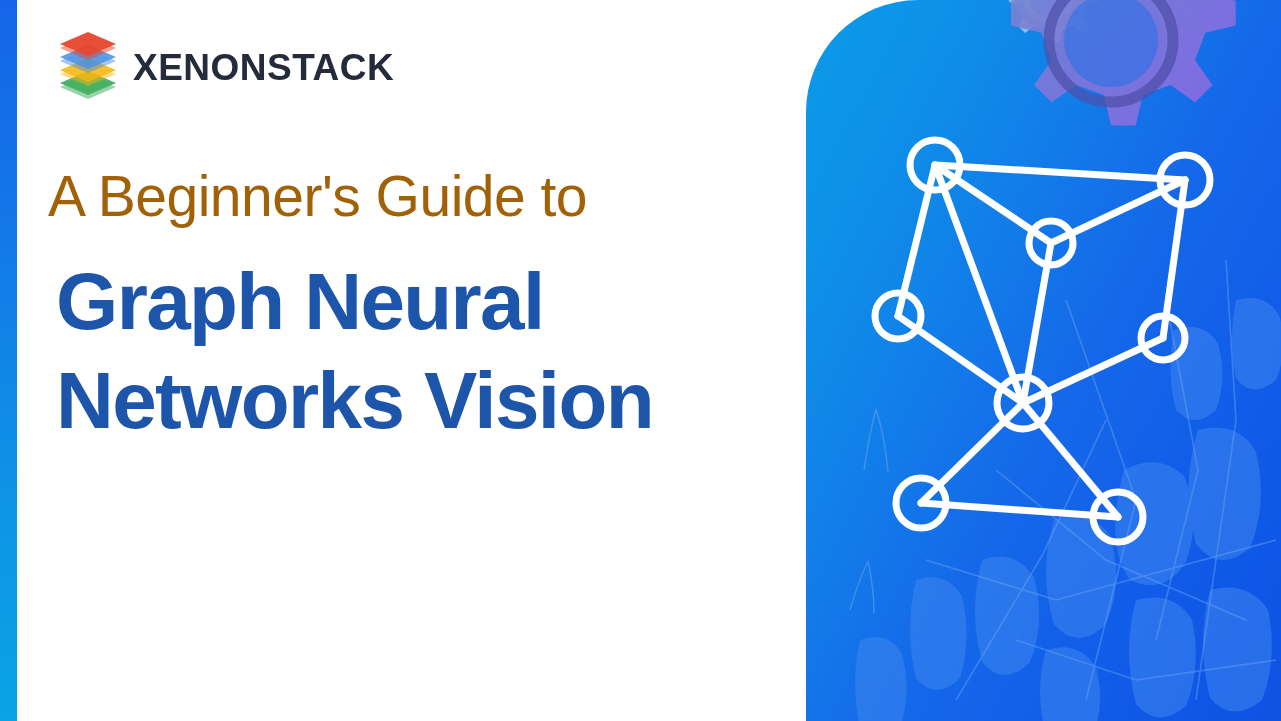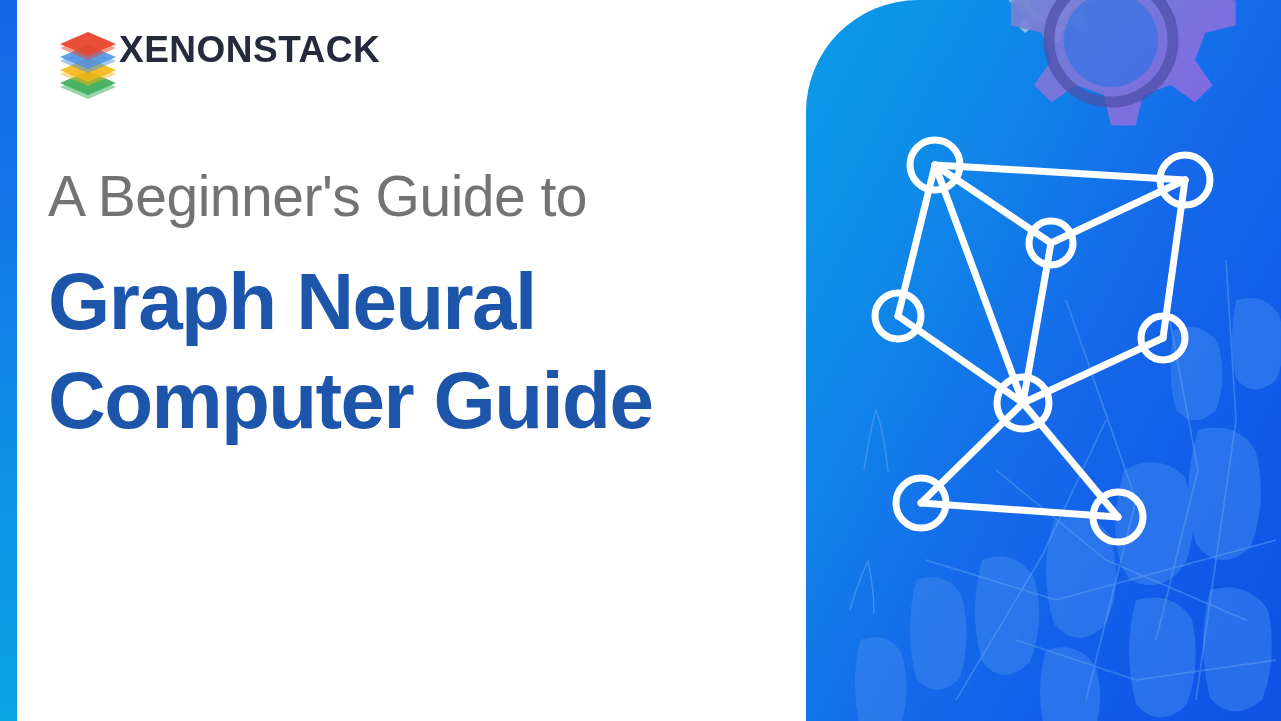--- a/index.html
+++ b/index.html
@@ -24,47 +24,47 @@
   }
   .accent-gap {
     position:absolute; left:17px; top:0;
     width:21px; height:721px;
     background:#ffffff;
   }
 
   
   .logo-row {
     position:absolute; left:57px; top:31px;
-    display:flex; align-items:flex-start; 
+    display:flex; align-items:center; gap:14px;
   }
   .logo-mark { position:relative; width:62px; height:72px; }
   .logo-mark svg { display:block; }
   .logo-word {
     font-family:"Liberation Sans", sans-serif;
     font-size:37px;
     font-weight:700;
     letter-spacing:0.5px;
     color:#252b3b;
     line-height:1;
     white-space:nowrap;
   }
 
   
   .kicker {
     position:absolute; left:48px; top:168px;
     font-family:"Liberation Sans", sans-serif;
     font-size:57px;
     font-weight:400;
-    color:#737373;
+    color:#a16207;
     letter-spacing:-0.5px;
     line-height:1;
     white-space:nowrap;
   }
   .headline {
-    position:absolute; left:48px; top:252px;
+    position:absolute; left:56px; top:252px;
     font-family:"Liberation Sans", sans-serif;
     font-size:80px;
     font-weight:700;
     color:#1d55ab;
     letter-spacing:-1.6px;
     line-height:99px;
   }
   .headline .hl-line { display:block; white-space:nowrap; }
 
   
@@ -128,21 +128,21 @@
         </g>
       </svg>
     </span>
     <span class="logo-word">XENONSTACK</span>
   </div>
 
   <div class="kicker">A Beginner's Guide to</div>
 
   <div class="headline">
     <span class="hl-line">Graph Neural</span>
-    <span class="hl-line">Computer Guide</span>
+    <span class="hl-line">Networks Vision</span>
   </div>
 
   <div class="panel">
 
     <div class="gears">
       <svg viewBox="0 0 475 721" xmlns="http://www.w3.org/2000/svg">
         <defs>
           <linearGradient id="gearGrad" x1="0" y1="0" x2="1" y2="1">
             <stop offset="0%" stop-color="#6f93cf"></stop>
             <stop offset="38%" stop-color="#7d7bd6"></stop>

